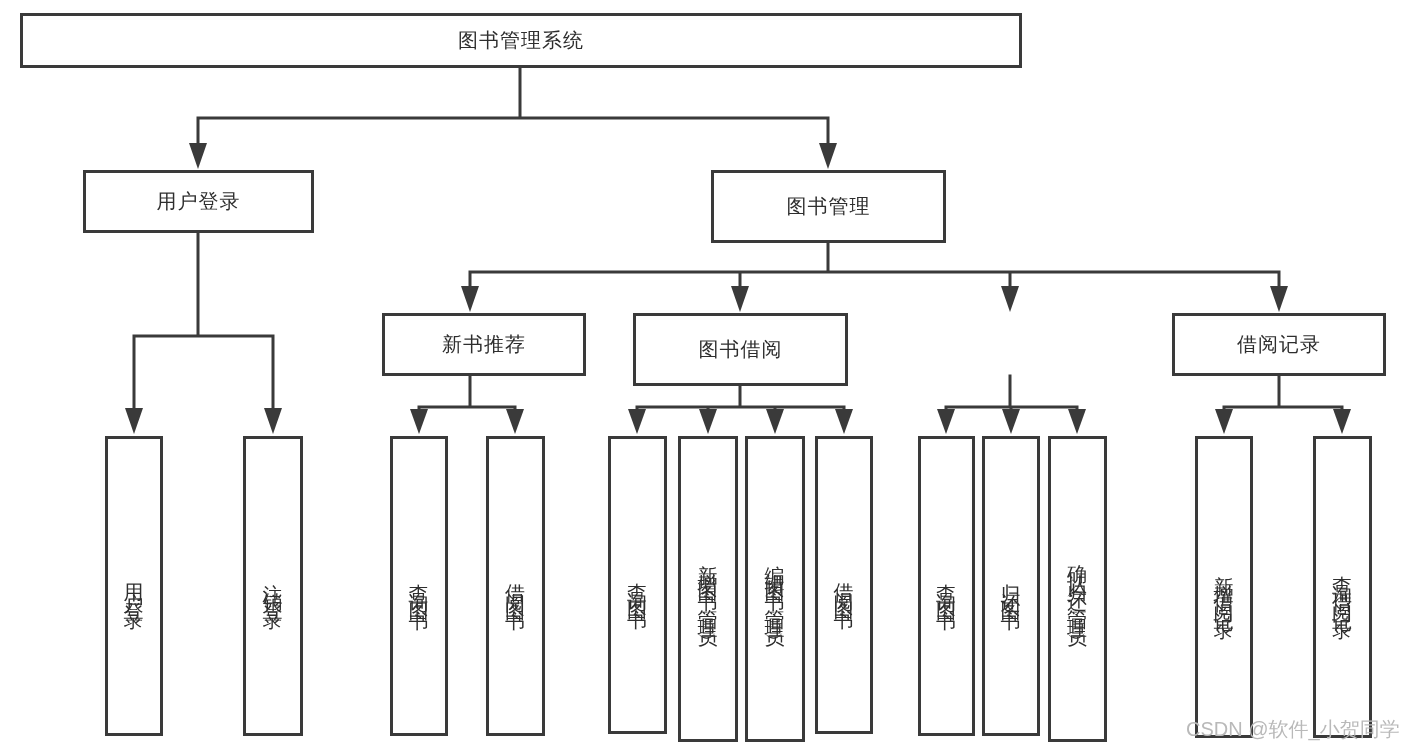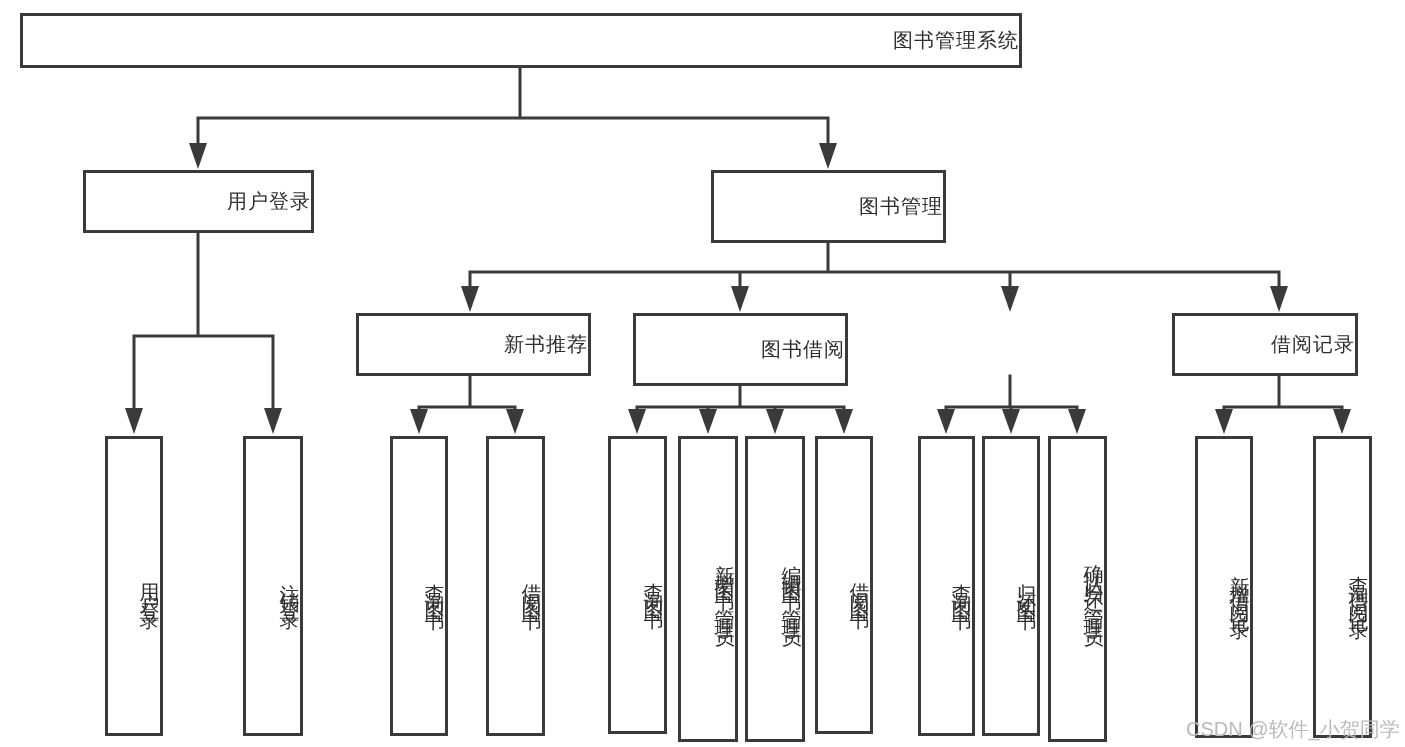--- a/index.html
+++ b/index.html
@@ -18,21 +18,21 @@
     background:var(--page-bg);
     overflow:hidden;
   }
   svg.wires{position:absolute;left:0;top:0;z-index:0;}
   svg.wires path{stroke:var(--line-color);stroke-width:3;fill:none;stroke-linecap:square;}
   svg.wires polygon{fill:var(--line-color);stroke:none;}
   .node{
     position:absolute;
     background:var(--node-bg);
     border:3px solid var(--line-color);
-    display:flex;align-items:center;justify-content:flex-end;
+    display:flex;align-items:center;justify-content:center;
     z-index:1;
     color:var(--text-color);
   }
   .hlabel{
     font-size:20px;
     letter-spacing:1px;
     white-space:nowrap;
     color:var(--text-color);
   }
   .vlabel{
@@ -112,27 +112,27 @@
     <span class="hlabel">图书管理系统</span>
   </div>
 
   <div class="node" style="left:83px;top:170px;width:231px;height:63px">
     <span class="hlabel">用户登录</span>
   </div>
   <div class="node" style="left:711px;top:170px;width:235px;height:73px">
     <span class="hlabel">图书管理</span>
   </div>
 
-  <div class="node" style="left:356px;top:313px;width:235px;height:63px">
+  <div class="node" style="left:382px;top:313px;width:204px;height:63px">
     <span class="hlabel">新书推荐</span>
   </div>
   <div class="node" style="left:633px;top:313px;width:215px;height:73px">
     <span class="hlabel">图书借阅</span>
   </div>
-  <div class="node" style="left:1172px;top:313px;width:186px;height:63px">
+  <div class="node" style="left:1172px;top:313px;width:214px;height:63px">
     <span class="hlabel">借阅记录</span>
   </div>
 
   <div class="node" style="left:105px;top:436px;width:58px;height:300px">
     <span class="vlabel">用户登录</span>
   </div>
   <div class="node" style="left:243px;top:436px;width:60px;height:300px">
     <span class="vlabel">注销登录</span>
   </div>
 

